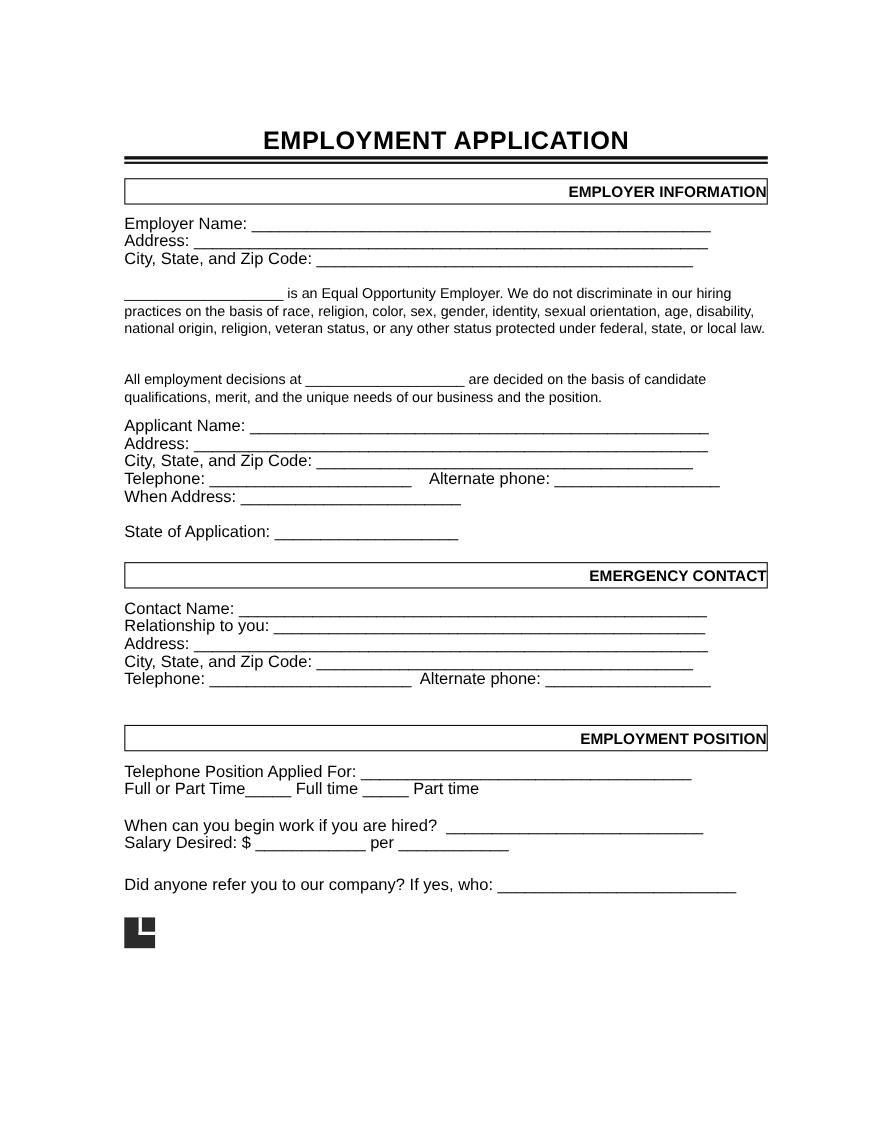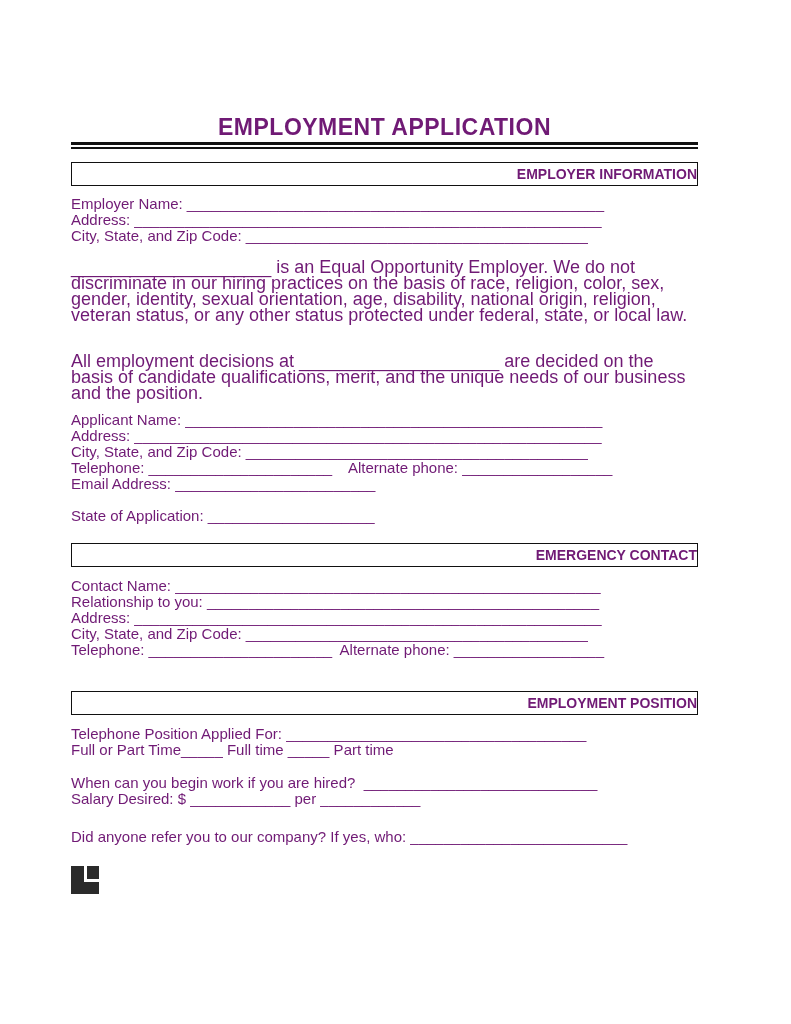--- a/index.html
+++ b/index.html
@@ -5,24 +5,24 @@
   html, body {
     margin: 0;
     padding: 0;
     background: #ffffff;
   }
   .page {
     position: relative;
     width: 791px;
     height: 1024px;
     box-sizing: border-box;
-    padding: 113px 93px 0 71px;
+    padding: 113px 93px 0 113px;
     background: #ffffff;
     font-family: "Liberation Sans", sans-serif;
-    color: #701a75;
+    color: #000000;
     overflow: hidden;
   }
   .doc-title {
     margin: 0;
     font-size: 23px;
     line-height: 28px;
     font-weight: bold;
     text-align: center;
     letter-spacing: 0.5px;
   }
@@ -55,21 +55,21 @@
     margin-top: 10px;
   }
   .form-block.tight { margin-top: 11px; }
   .form-line {
     font-size: 15px;
     line-height: 16px;
     white-space: pre-wrap;
   }
   .para {
     margin: 0;
-    font-size: 18px;
+    font-size: 13px;
     line-height: 16px;
   }
   .para.first  { margin-top: 15px; }
   .para.second { margin-top: 30px; }
   .single-line { margin-top: 16px; }
   .block-gap   { margin-top: 17px; }
   .referral    { margin-top: 22px; }
   .logo {
     position: relative;
     margin-top: 21px;
@@ -110,21 +110,21 @@
     <div class="form-line">City, State, and Zip Code: _________________________________________</div>
   </div>
   <p class="para first">____________________ is an Equal Opportunity Employer. We do not discriminate in our hiring practices on the basis of race, religion, color, sex, gender, identity, sexual orientation, age, disability, national origin, religion, veteran status, or any other status protected under federal, state, or local law.</p>
   <p class="para second">All employment decisions at ____________________ are decided on the basis of candidate qualifications, merit, and the unique needs of our business and the position.</p>
 
   <div class="form-block tight">
     <div class="form-line">Applicant Name: __________________________________________________</div>
     <div class="form-line">Address: ________________________________________________________</div>
     <div class="form-line">City, State, and Zip Code: _________________________________________</div>
     <div class="form-line">Telephone: ______________________    Alternate phone: __________________</div>
-    <div class="form-line">Email Address: ________________________</div>
+    <div class="form-line">When Address: ________________________</div>
   </div>
   <div class="form-line single-line">State of Application: ____________________</div>
 
   <div class="section-header mt-emergency">EMERGENCY CONTACT</div>
   <div class="form-block tight">
     <div class="form-line">Contact Name: ___________________________________________________</div>
     <div class="form-line">Relationship to you: _______________________________________________</div>
     <div class="form-line">Address: ________________________________________________________</div>
     <div class="form-line">City, State, and Zip Code: _________________________________________</div>
     <div class="form-line">Telephone: ______________________  Alternate phone: __________________</div>

